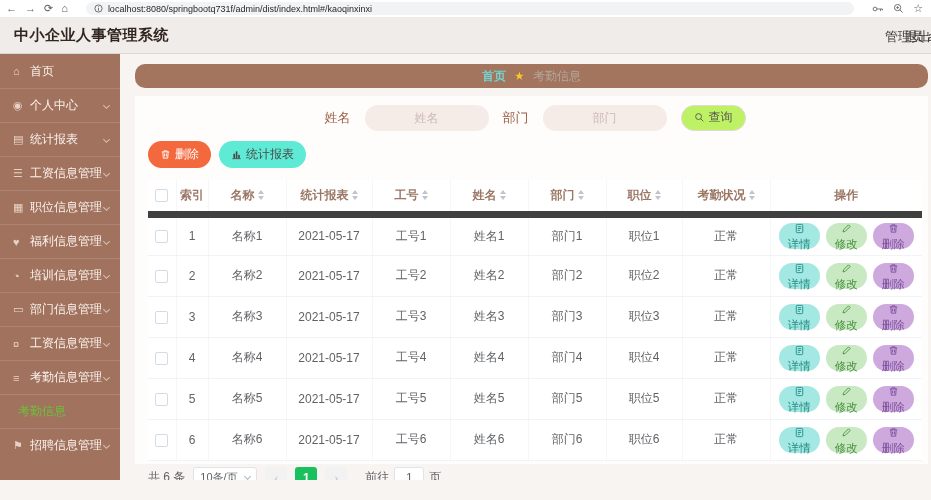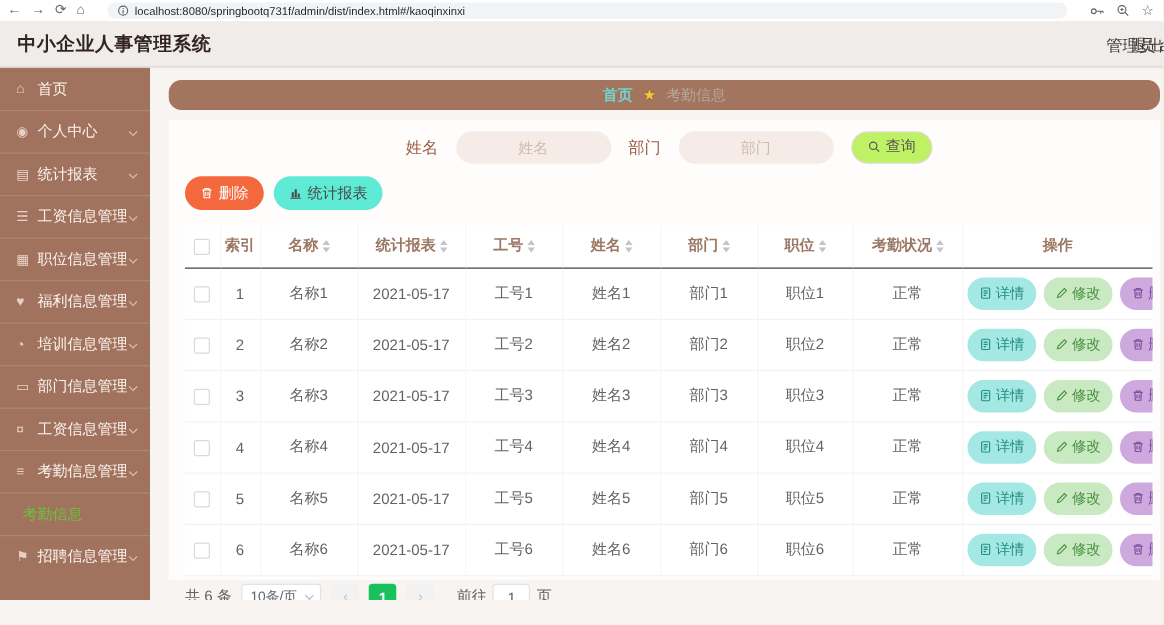--- a/index.html
+++ b/index.html
@@ -58,30 +58,30 @@
   .search-input::placeholder { color:#ccbbb2; }
   .query-btn { height:26px; padding:0 12px; background:#bef264; border:1px solid #e4d9d3; border-radius:13px; display:inline-flex; align-items:center; gap:4px; font-size:12px; color:#555; cursor:pointer; font-family:Liberation Serif, serif; }
 
   .toolbar { margin-top:10px; height:27px; display:flex; align-items:center; gap:8px; }
   .btn { height:27px; padding:0 12px; border:none; border-radius:14px; display:inline-flex; align-items:center; gap:4px; font-size:12px; cursor:pointer; font-family:inherit; }
   .btn-delete { background:#f3683c; color:#ffffff; }
   .btn-report { background:#5eead4; color:#494949; }
 
   
   table { margin-top:12px; width:100%; border-collapse:collapse; background:#ffffff; table-layout:fixed; }
-  thead th { height:34px; font-size:12px; font-weight:bold; color:#9b7765; text-align:center; border-bottom:1px solid #404040; }
+  thead th { height:34px; font-size:12px; font-weight:bold; color:#9b7765; text-align:center; border-bottom:7px solid #404040; }
   tbody td { height:41px; font-size:12px; color:#606266; text-align:center; border-bottom:1px solid #f1f3f6; border-right:1px solid #f6f6f6; overflow:hidden; white-space:nowrap; }
   tbody td:last-child, thead th:last-child { border-right:none; }
   thead th { border-right:1px solid #f6f6f6; }
   .checkbox { display:inline-block; width:13px; height:13px; border:1px solid #d6dae2; border-radius:2px; background:#fff; vertical-align:middle; cursor:pointer; }
   th .hdr-inner { display:inline-flex; align-items:center; gap:3px; cursor:pointer; }
   .sorters { display:inline-flex; flex-direction:column; gap:2px; }
   .sorters .cu { width:0; height:0; border-left:3.5px solid transparent; border-right:3.5px solid transparent; border-bottom:4px solid #c0c4cc; }
   .sorters .cd { width:0; height:0; border-left:3.5px solid transparent; border-right:3.5px solid transparent; border-top:4px solid #c0c4cc; }
-  .rbtn { height:26px; padding:0 9px; border:none; border-radius:13px; display:inline-flex; align-items:center; gap:3px; font-size:11.5px; cursor:pointer; margin:0 3px; font-family:inherit; }
+  .rbtn { height:26px; padding:0 9px; border:none; border-radius:13px; display:inline-flex; align-items:center; gap:3px; font-size:11.5px; cursor:pointer; margin:0 3px; font-family:inherit;flex-direction:column; }
   .rbtn-detail { background:#a4e8e3; color:#258d85; }
   .rbtn-edit { background:#c8e9c2; color:#49903f; }
   .rbtn-delete { background:#cda9dd; color:#7d4f9c; }
 
   
   .pagination { margin-top:6px; display:flex; align-items:center; gap:8px; font-size:12px; color:#606266; }
   .pg-select { width:64px; height:22px; border:1px solid #e0e3ea; border-radius:3px; background:#fff; display:flex; align-items:center; padding:0 6px; gap:4px; font-size:11px; color:#606266; cursor:pointer; justify-content:space-between; }
   .pg-caret { width:5px; height:5px; border-right:1px solid #b4b9c2; border-bottom:1px solid #b4b9c2; transform:rotate(45deg); margin-top:-2px; }
   .pg-arrow { width:22px; height:22px; border-radius:3px; background:#f2f2f3; color:#b9bec7; display:flex; align-items:center; justify-content:center; font-size:11px; cursor:pointer; }
   .pg-page { width:22px; height:22px; border-radius:3px; background:#19c05e; color:#fff; font-weight:bold; display:flex; align-items:center; justify-content:center; font-size:12px; cursor:pointer; }

